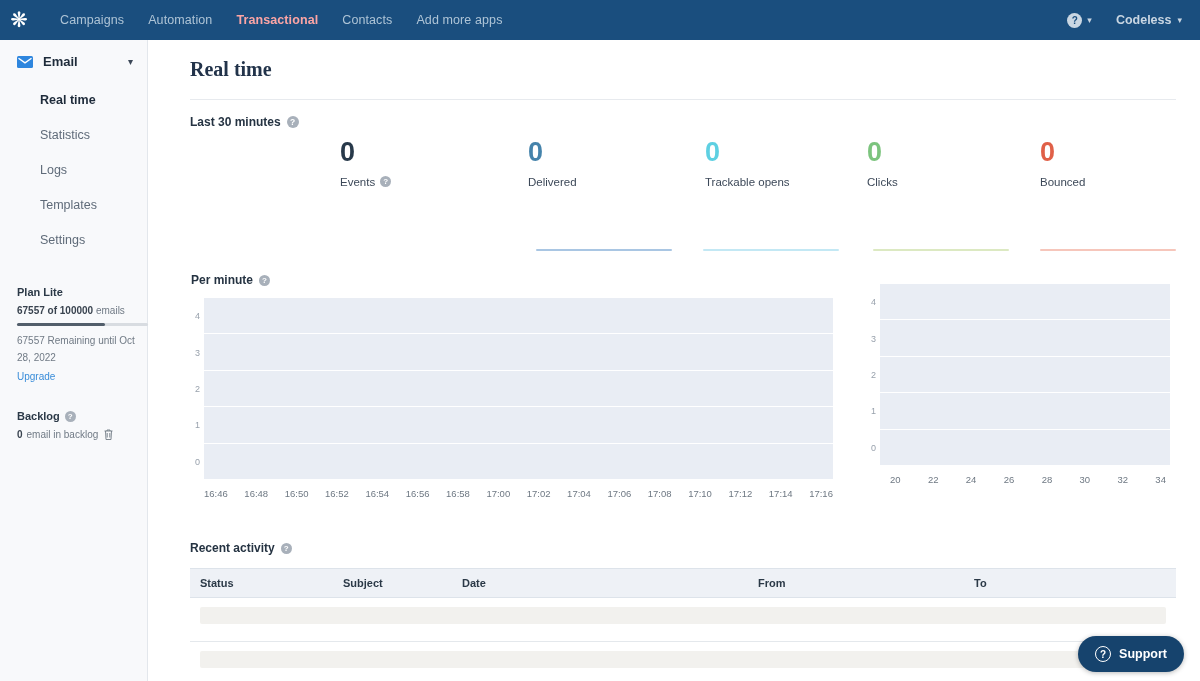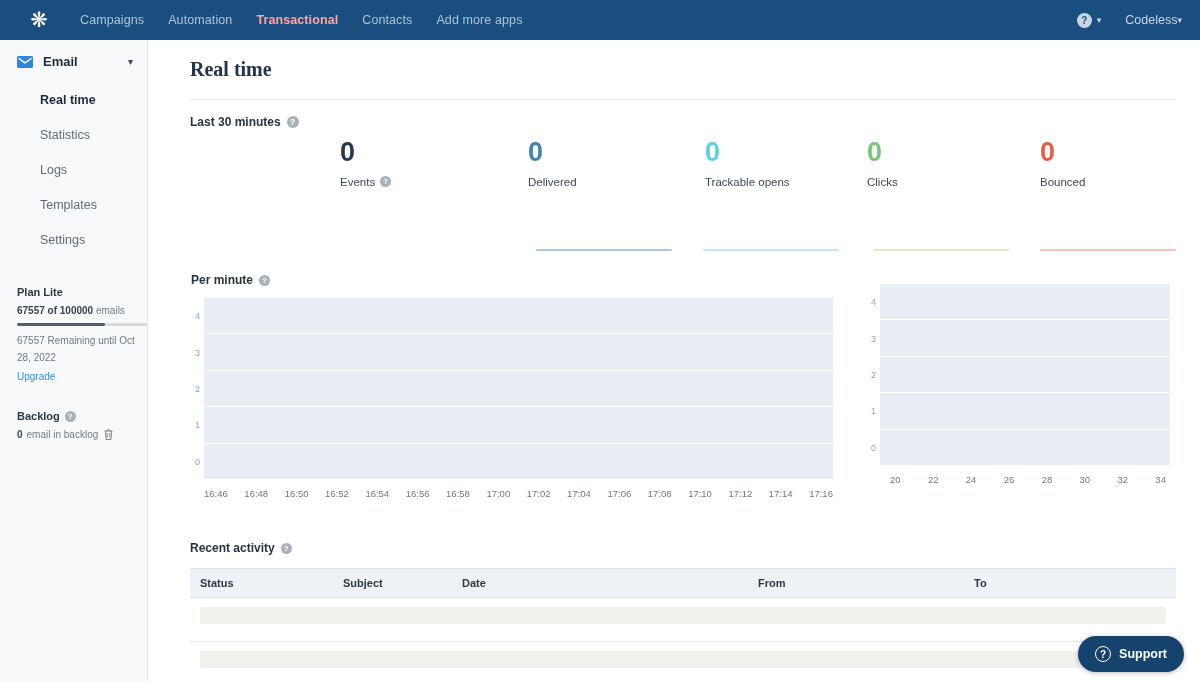--- a/index.html
+++ b/index.html
@@ -5,40 +5,40 @@
   * { box-sizing: border-box; margin: 0; padding: 0; }
   html, body { width: 1200px; height: 681px; overflow: hidden; }
   body {
     font-family: "Liberation Sans", "DejaVu Sans", sans-serif;
     background: #ffffff; color: #253342; position: relative;
   }
 
   
   .navbar {
     height: 40px; background: #1a4e7e; display: flex; align-items: center;
-    padding: 0 18px 0 24px; color: #fff;
+    padding: 0 18px 0 4px; color: #fff;
   }
   .logo { width: 30px; height: 30px; display: flex; align-items: center; justify-content: center; margin-right: 14px; cursor: pointer; }
   .logo::after { content: "❋"; font-size: 21px; color: #fff; }
   .nav-left { display: flex; align-items: center; }
   .nav-item {
     color: #aec4d6; font-size: 12.5px; padding: 12px 12px; cursor: pointer;
     text-decoration: none; letter-spacing: .1px;
   }
   .nav-item.active { color: #fca5a5; font-weight: bold; }
   .nav-right { margin-left: auto; display: flex; align-items: center; gap: 24px; }
   .nav-help { display: flex; align-items: center; gap: 5px; cursor: pointer; }
   .nav-help-circle {
     width: 15px; height: 15px; border-radius: 50%; background: #c9d6e2;
     color: #1a4e7e; font-size: 10px; font-weight: bold;
     display: inline-flex; align-items: center; justify-content: center;
   }
   .nav-help-circle::after { content: "?"; }
   .caret { font-size: 9px; color: #c9d6e2; line-height: 1; }
-  .account { display: flex; align-items: center; cursor: pointer; color: #c9d6e2; font-size: 12.5px; }
+  .account { display: flex; align-items: center; gap: 6px; cursor: pointer; color: #c9d6e2; font-size: 12.5px; font-weight: bold; }
 
   
   .sidebar {
     position: absolute; top: 40px; left: 0; bottom: 0; width: 148px;
     background: #f8f9fb; border-right: 1px solid #e3e7ec; padding-top: 4px;
   }
   .side-email {
     display: flex; align-items: center; padding: 10px 14px 10px 17px; cursor: pointer;
   }
   .side-email .env { margin-right: 10px; display: inline-flex; }

